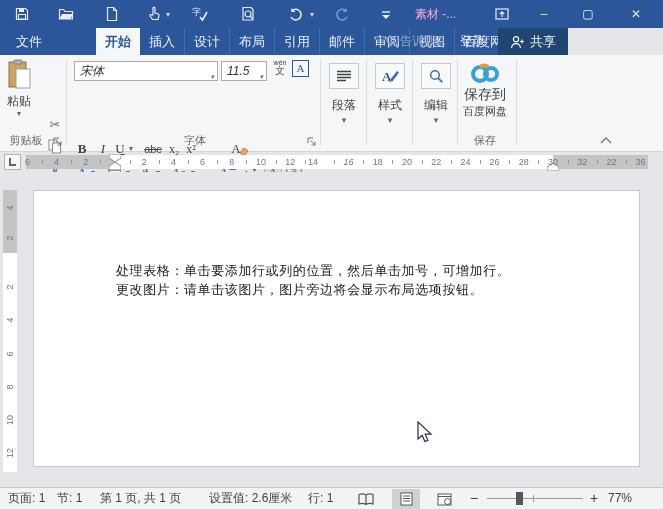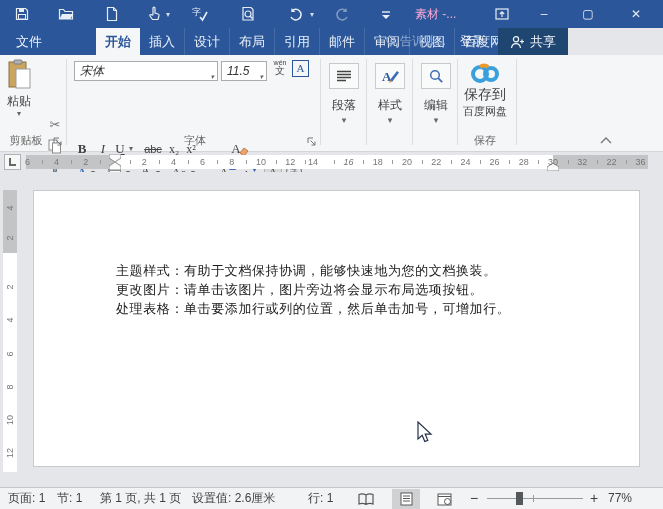--- a/index.html
+++ b/index.html
@@ -352,35 +352,34 @@
       <span class="vnum" style="top: 43px;">2</span>
       <span class="vnum" style="top: 92.2px;">2</span>
       <span class="vnum" style="top: 125.4px;">4</span>
       <span class="vnum" style="top: 158.6px;">6</span>
       <span class="vnum" style="top: 191.8px;">8</span>
       <span class="vnum" style="top: 225px;">10</span>
       <span class="vnum" style="top: 258.2px;">12</span>
     </div>
   <div class="page">
     <div class="doc-text" id="doc-text">
-        <div class="doc-line">主题样式：有助于文档保持协调，能够快速地为您的文档换装。</div>
+        <div class="doc-line">处理表格：单击要添加行或列的位置，然后单击加号，可增加行。</div>
         <div class="doc-line">更改图片：请单击该图片，图片旁边将会显示布局选项按钮。</div>
-        <div class="doc-line">处理表格：单击要添加行或列的位置，然后单击加号，可增加行。</div>
       </div>
   </div>
   <svg class="mcursor" width="17" height="24" viewBox="0 0 17 24">
     <path d="M1 1v17l4.2-3.8 2.6 6.3 3-1.2-2.6-6.2H14z" fill="#FFFFFF" stroke="#24304A" stroke-width="1.2"></path>
   </svg>
 </div>
 
 <div class="statusbar">
   <span class="sitem" style="left:8px">页面: 1</span>
   <span class="sitem" style="left:57px">节: 1</span>
   <span class="sitem" style="left:100px">第 1 页, 共 1 页</span>
-  <span class="sitem" style="left:192px">设置值: 2.6厘米</span>
+  <span class="sitem" style="left:209px">设置值: 2.6厘米</span>
   <span class="sitem" style="left:308px">行: 1</span>
 
   <span class="viewbtn" style="left:352px">
     <svg width="16" height="13" viewBox="0 0 16 13">
         <path d="M1 1.5C3.5.5 6 .8 8 2c2-1.2 4.5-1.5 7-.5V11c-2.5-1-5-.7-7 .5-2-1.2-4.5-1.5-7-.5zM8 2v9.5" fill="none" stroke="#585858" stroke-width="1.2"></path>
       </svg>
   </span>
   <span class="viewbtn sel" style="left:392px">
     <svg width="13" height="14" viewBox="0 0 13 14">
         <rect x="1" y="1" width="11" height="12" fill="#fff" stroke="#585858"></rect>

